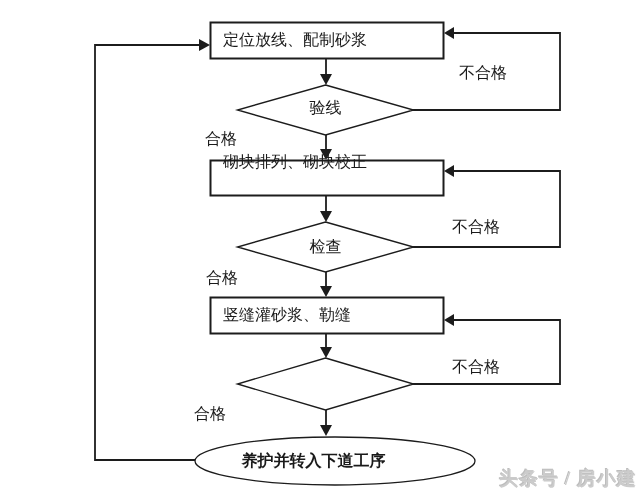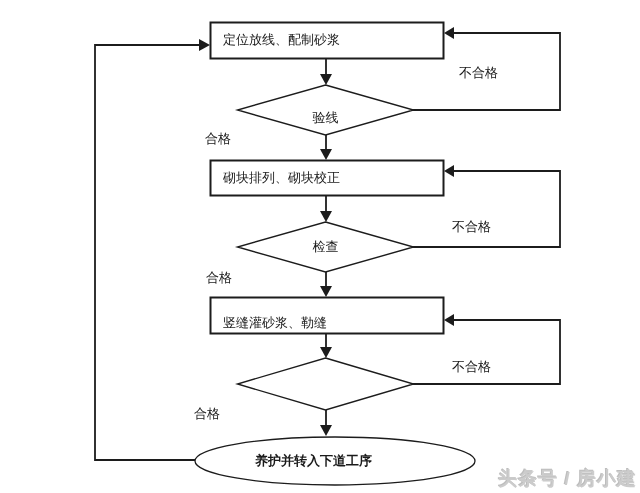--- a/index.html
+++ b/index.html
@@ -19,41 +19,41 @@
     overflow: hidden;
     font-family: "Liberation Serif", "DejaVu Serif", serif;
     color: var(--text);
   }
   .stage svg { position: absolute; left: 0; top: 0; }
   .shape { fill: var(--fill); stroke: var(--line); }
   .conn  { fill: none; stroke: var(--line); stroke-width: 1.8; }
   .arrowhead { fill: var(--line); stroke: none; }
   .lbl {
     position: absolute;
-    font-size: 13px;
+    font-size: 16px;
     line-height: 16px;
     white-space: nowrap;
     color: var(--text);
   }
   .box-lbl {
     padding-left: 13px;
     display: flex;
     align-items: center;
     box-sizing: border-box;
   }
   .center-lbl { text-align: center; }
   .watermark {
     position: absolute;
     right: 3px; bottom: 1px;
     font-size: 19px;
     font-weight: bold;
     letter-spacing: 1px;
     color: var(--watermark);
     text-shadow: -1px -1px 0 #bdbdbd, 1px 1px 0 #ffffff;
-    font-family: Liberation Sans, sans-serif;
+    font-family: Liberation Serif, serif;
   }
 </style>
 </head>
 <body>
 
 <div class="stage">
 
   <svg width="640" height="493" viewBox="0 0 640 493">
 
     <polyline class="conn" points="195,460 95,460 95,45 200,45"></polyline>
@@ -91,24 +91,24 @@
     <rect class="shape" x="210.5" y="297.5" width="233" height="36" stroke-width="2"></rect>
 
     <polygon class="shape" stroke-width="1.4" points="325.5,85 413.5,110 325.5,135 237.5,110"></polygon>
     <polygon class="shape" stroke-width="1.4" points="325.5,222 413.5,247 325.5,272 237.5,247"></polygon>
     <polygon class="shape" stroke-width="1.4" points="325.5,358 413.5,384 325.5,410 237.5,384"></polygon>
 
     <ellipse class="shape" stroke-width="1.3" cx="335" cy="461" rx="140" ry="24"></ellipse>
   </svg>
 
   <div class="lbl box-lbl" style="left:210px; top:22px;  width:233px; height:36px;">定位放线、配制砂浆</div>
-  <div class="lbl box-lbl" style="left:210px; top:160px; width:233px; height:35px;">砌块排列、砌块校正</div>
-  <div class="lbl box-lbl" style="left:210px; top:297px; width:233px; height:36px;margin-top:8px;">竖缝灌砂浆、勒缝</div>
+  <div class="lbl box-lbl" style="left:210px; top:144px; width:233px; height:35px;">砌块排列、砌块校正</div>
+  <div class="lbl box-lbl" style="left:210px; top:297px; width:233px; height:36px;">竖缝灌砂浆、勒缝</div>
 
-  <div class="lbl center-lbl" style="left:238px; top:110px; width:175px;">验线</div>
+  <div class="lbl center-lbl" style="left:238px; top:100px; width:175px;">验线</div>
   <div class="lbl center-lbl" style="left:238px; top:239px; width:175px;">检查</div>
 
   <div class="lbl" style="left:205px; top:131px;">合格</div>
   <div class="lbl" style="left:459px; top:65px;">不合格</div>
 
   <div class="lbl" style="left:206px; top:270px;">合格</div>
   <div class="lbl" style="left:452px; top:219px;">不合格</div>
 
   <div class="lbl" style="left:194px; top:406px;">合格</div>
   <div class="lbl" style="left:452px; top:359px;">不合格</div>

